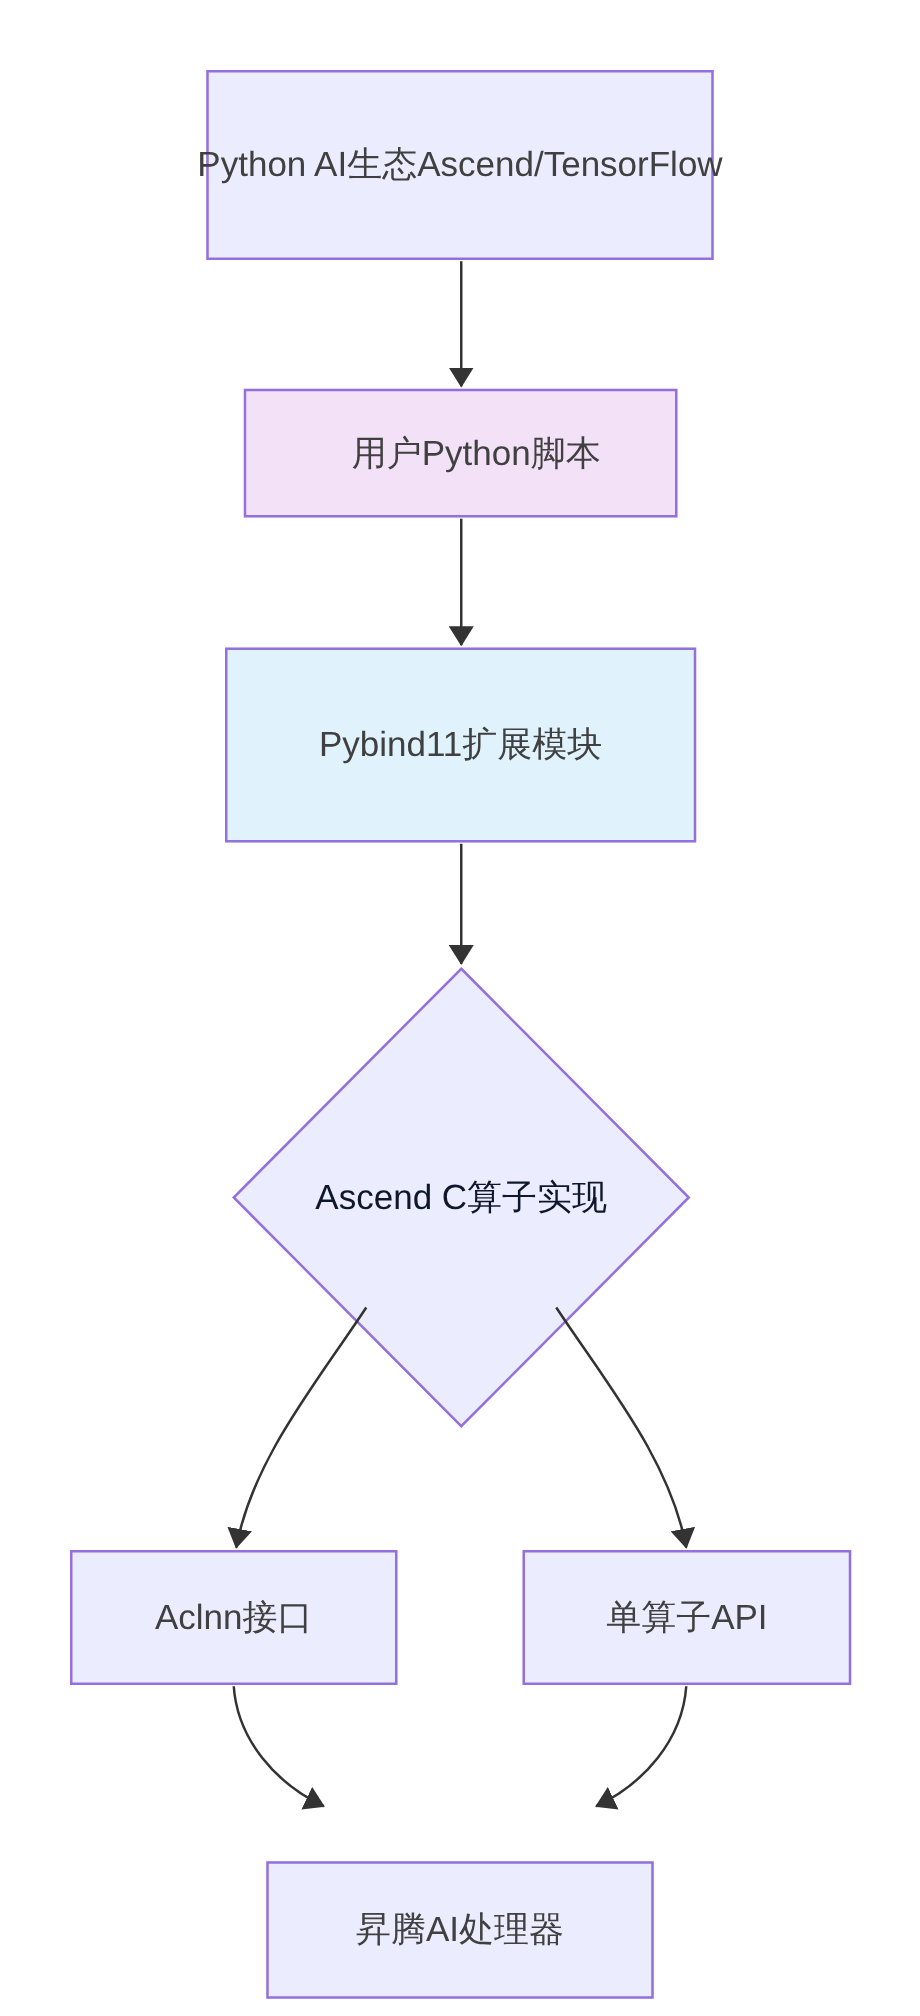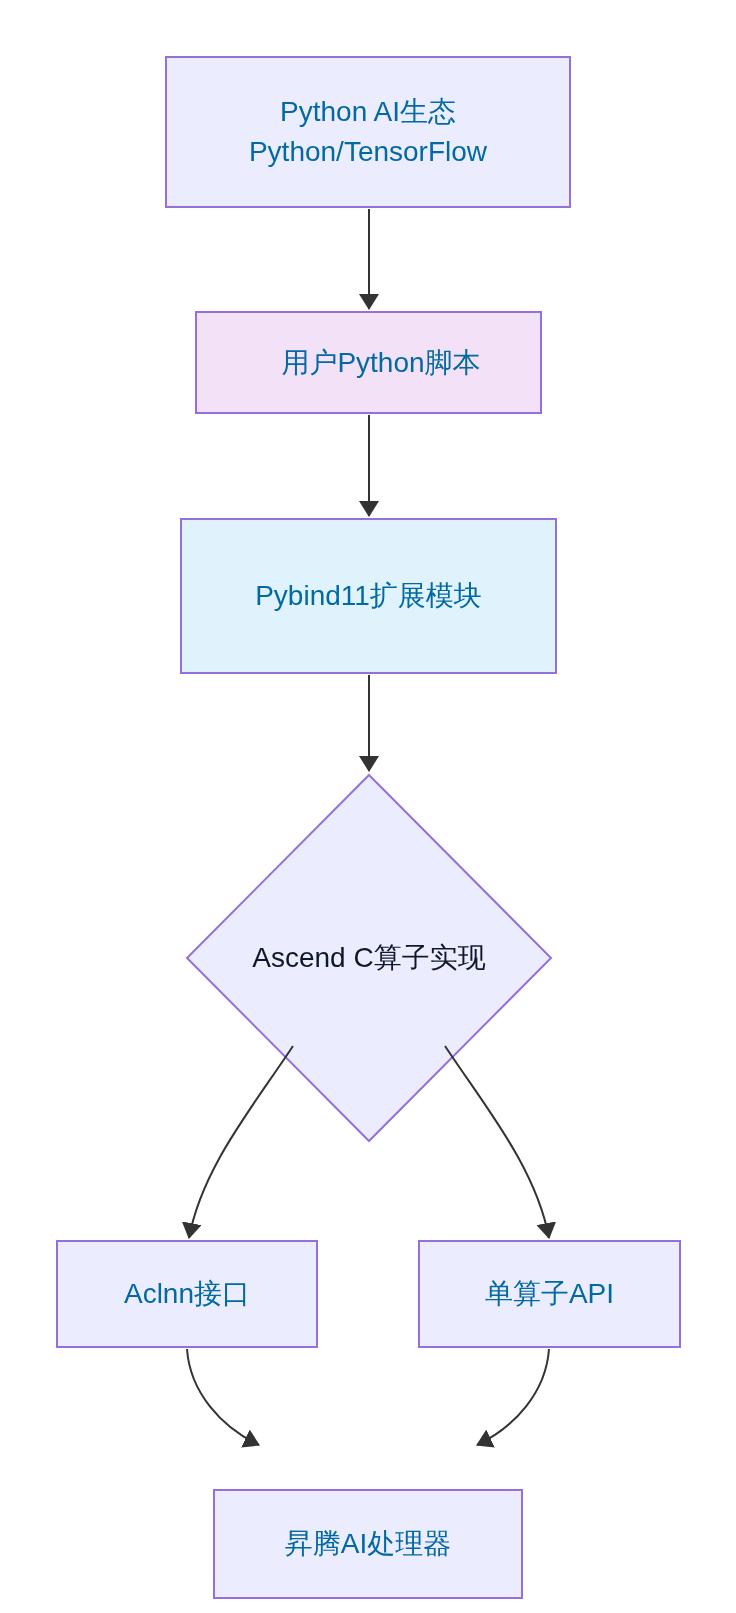--- a/index.html
+++ b/index.html
@@ -24,27 +24,26 @@
   }
   .edge {
     fill: none;
     stroke: #333333;
     stroke-width: 2px;
   }
   .node {
     position: absolute;
     box-sizing: border-box;
     display: flex;
-    flex-direction: column;
     align-items: center;
     justify-content: center;
     text-align: center;
     border: 2px solid #9370DB;
     background: #ECECFF;
-    color: #0369a1;
+    color: #404040;
     font-size: 28px;
     line-height: 40px;
   }
   .node span { display: block; white-space: nowrap; }
   .node-python-ecosystem { left: 165px; top: 56px;  width: 406px; height: 152px; }
   .node-user-script      { left: 195px; top: 311px; width: 347px; height: 103px; background: #F3E2F7; padding-left: 25px; }
   .node-pybind-module    { left: 180px; top: 518px; width: 377px; height: 156px; background: #E0F3FD; line-height: 42px; }
   .node-aclnn            { left: 56px;  top: 1240px; width: 262px; height: 108px; }
   .node-single-op        { left: 418px; top: 1240px; width: 263px; height: 108px; }
   .node-ascend-processor { left: 213px; top: 1448px; width: 310px; height: 110px; margin-top: 41px; }
@@ -78,21 +77,21 @@
     <path class="edge" d="M369,415 L369,516" marker-end="url(#arrowhead)"></path>
     <path class="edge" d="M369,675 L369,771" marker-end="url(#arrowhead)"></path>
     <path class="edge" d="M293,1046 C252,1108 202,1168 189,1238" marker-end="url(#arrowhead)"></path>
     <path class="edge" d="M445,1046 C486,1108 536,1168 549,1238" marker-end="url(#arrowhead)"></path>
     <path class="edge" d="M187,1349 C190,1392 221,1427 259,1445" marker-end="url(#arrowhead)"></path>
     <path class="edge" d="M549,1349 C546,1392 515,1427 477,1445" marker-end="url(#arrowhead)"></path>
   </svg>
 
   <div class="node node-python-ecosystem">
     <span>Python AI生态</span>
-    <span>Python/TensorFlow</span>
+    <span>Ascend/TensorFlow</span>
   </div>
 
   <div class="node node-user-script">
     <span>用户Python脚本</span>
   </div>
 
   <div class="node node-pybind-module">
     <span>Pybind11扩展模块</span>
   </div>
 

